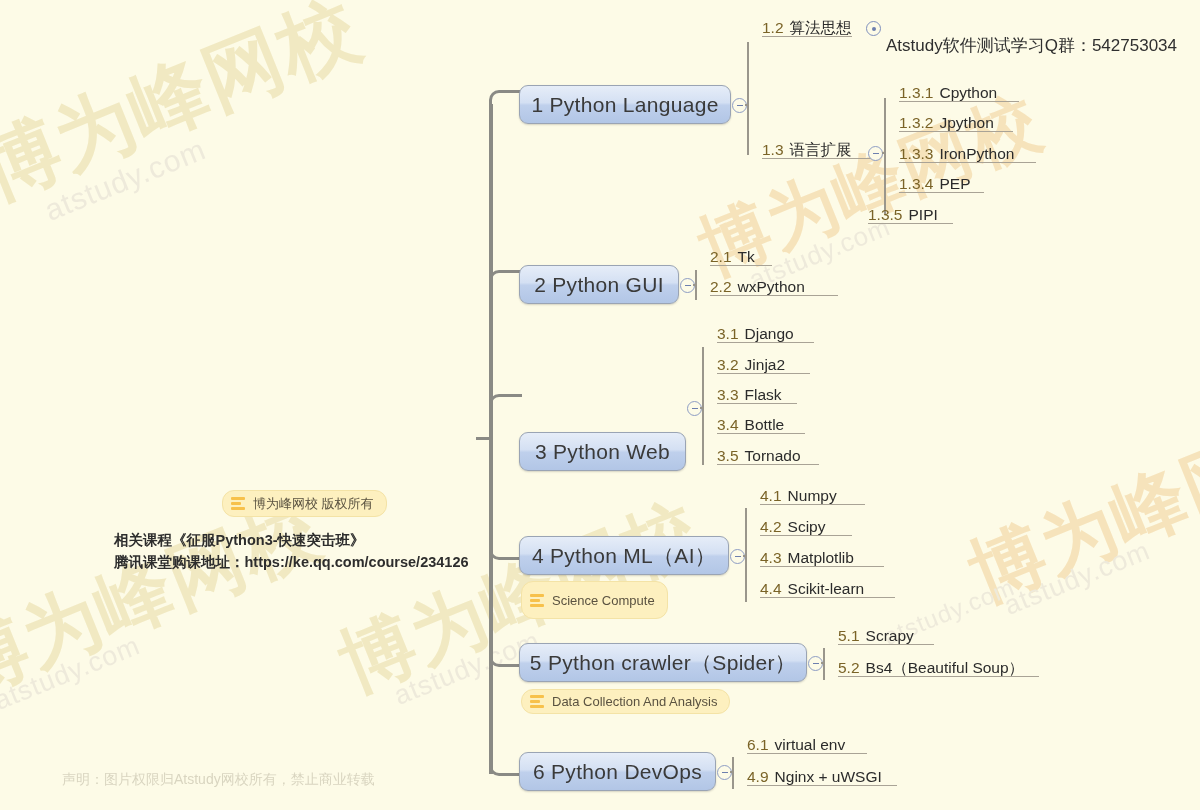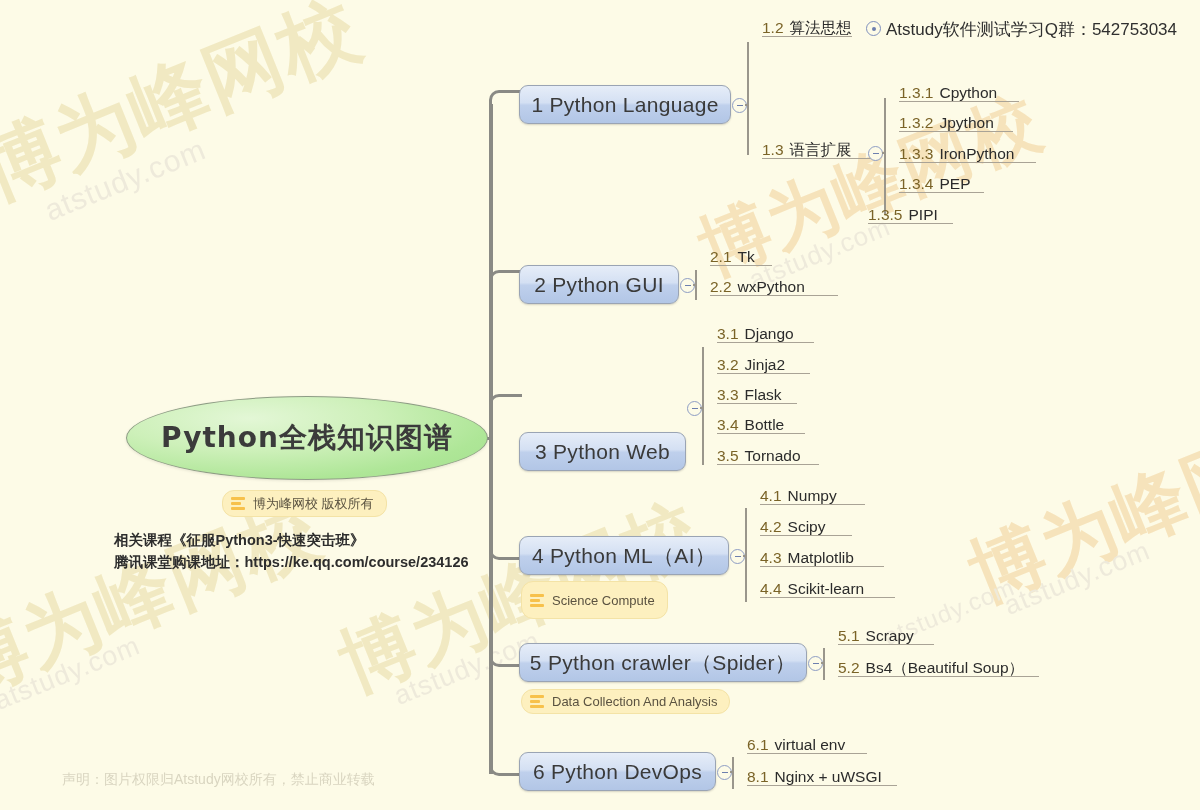--- a/index.html
+++ b/index.html
@@ -74,21 +74,21 @@
     font-size:13px;color:#5a5240;white-space:nowrap;border-radius:12px;
   }
   .note .nicon{width:14px;height:13px;display:flex;flex-direction:column;
     justify-content:space-between;flex:0 0 auto;}
   .note .nicon b{display:block;height:3px;background:#f7c14b;border-radius:1px;}
   .note .nicon b:nth-child(2){width:72%;}
 
   
   .course{position:absolute;font-size:14.5px;color:#2d2d2d;line-height:1.55;
           white-space:nowrap;font-weight:bold;}
-  .qq{position:absolute;font-size:17px;color:#2f2f2f;white-space:nowrap;}
+  .qq{position:absolute;font-size:17px;color:#2f2f2f;white-space:nowrap;margin-top:16px;}
   .footer{position:absolute;font-size:14px;color:#d9d5c0;white-space:nowrap;}
 </style>
 </head>
 <body>
 
 <div id="root">
 
   <div class="wm" style="left:-30px;top:60px;font-size:78px;">
     <span class="cn bw">博为峰网校</span>
   </div>
@@ -131,23 +131,20 @@
 
   <div class="trunk" style="left:476px;top:437px;width:16px;height:3px;"></div>
 
   <div class="hook" style="left:489px;top:90px;width:30px;height:18px;border-width:3px 0 0 3px;border-top-left-radius:10px;"></div>
   <div class="hook" style="left:489px;top:270px;width:30px;height:15px;border-width:3px 0 0 3px;border-top-left-radius:10px;"></div>
   <div class="hook" style="left:489px;top:394px;width:30px;height:15px;border-width:3px 0 0 3px;border-top-left-radius:10px;"></div>
   <div class="hook" style="left:489px;top:542px;width:30px;height:15px;border-width:0 0 3px 3px;border-bottom-left-radius:10px;"></div>
   <div class="hook" style="left:489px;top:649px;width:30px;height:15px;border-width:0 0 3px 3px;border-bottom-left-radius:10px;"></div>
   <div class="hook" style="left:489px;top:758px;width:30px;height:15px;border-width:0 0 3px 3px;border-bottom-left-radius:10px;"></div>
 
-  <div class="central" style="left:126px;top:396px;width:360px;height:82px;">
-    <span>Python全栈知识图谱</span>
-  </div>
 
   <div class="note" style="left:222px;top:490px;height:27px;">
     <span class="nicon">
         <b></b>
         <b></b>
         <b></b>
       </span>
     <span>博为峰网校 版权所有</span>
   </div>
 
@@ -330,19 +327,19 @@
     </div>
 
   <div class="thin" style="left:732px;top:757px;width:1.5px;height:32px;"></div>
   <div class="thin" style="left:730px;top:771px;width:4px;height:1.5px;"></div>
 
   <div class="leaf" style="left:747px;top:735px;width:120px;">
     <span class="num">6.1</span><span class="lbl">virtual env</span>
     <span class="ul"></span>
   </div>
   <div class="leaf" style="left:747px;top:767px;width:150px;">
-    <span class="num">8.1</span><span class="lbl">Nginx + uWSGI</span>
+    <span class="num">4.9</span><span class="lbl">Nginx + uWSGI</span>
     <span class="ul"></span>
   </div>
 
   <div class="footer" style="left:62px;top:771px;">声明：图片权限归Atstudy网校所有，禁止商业转载</div>
 
 </div>
 
 </body></html>

